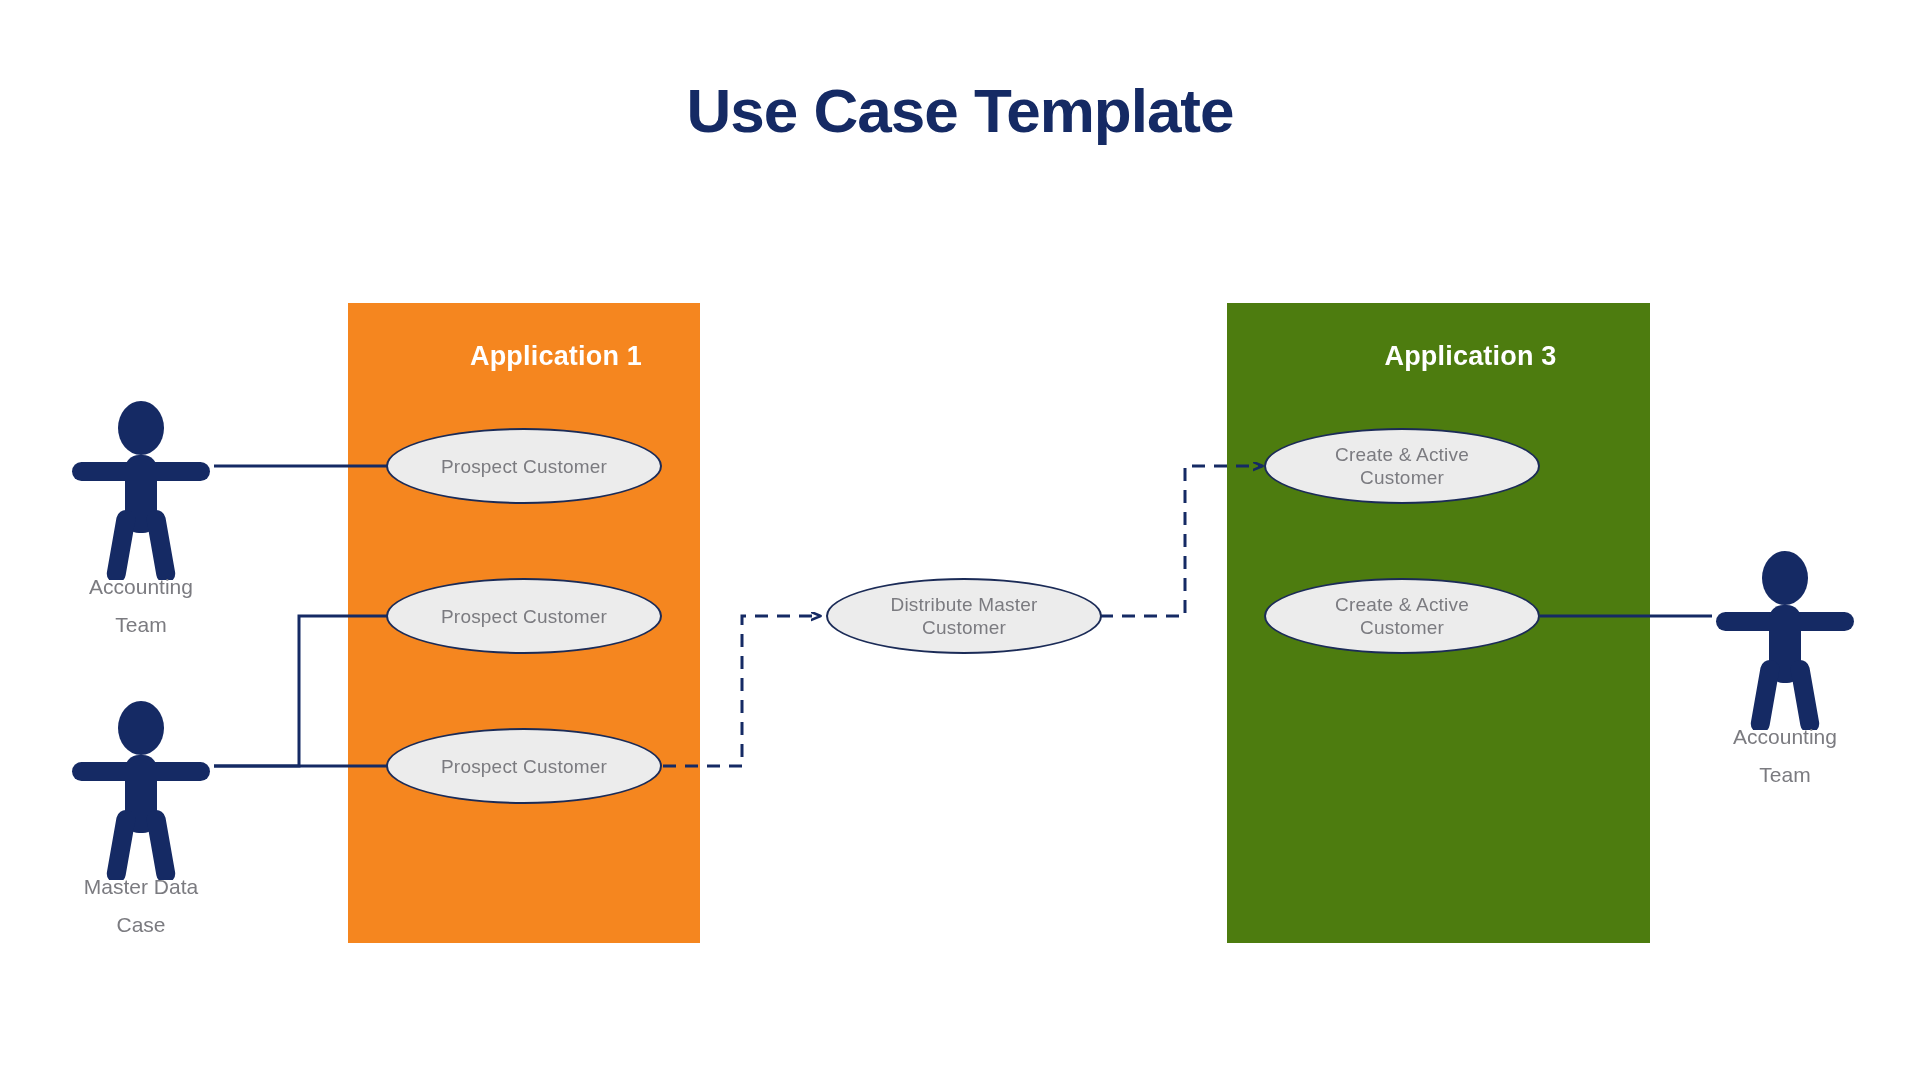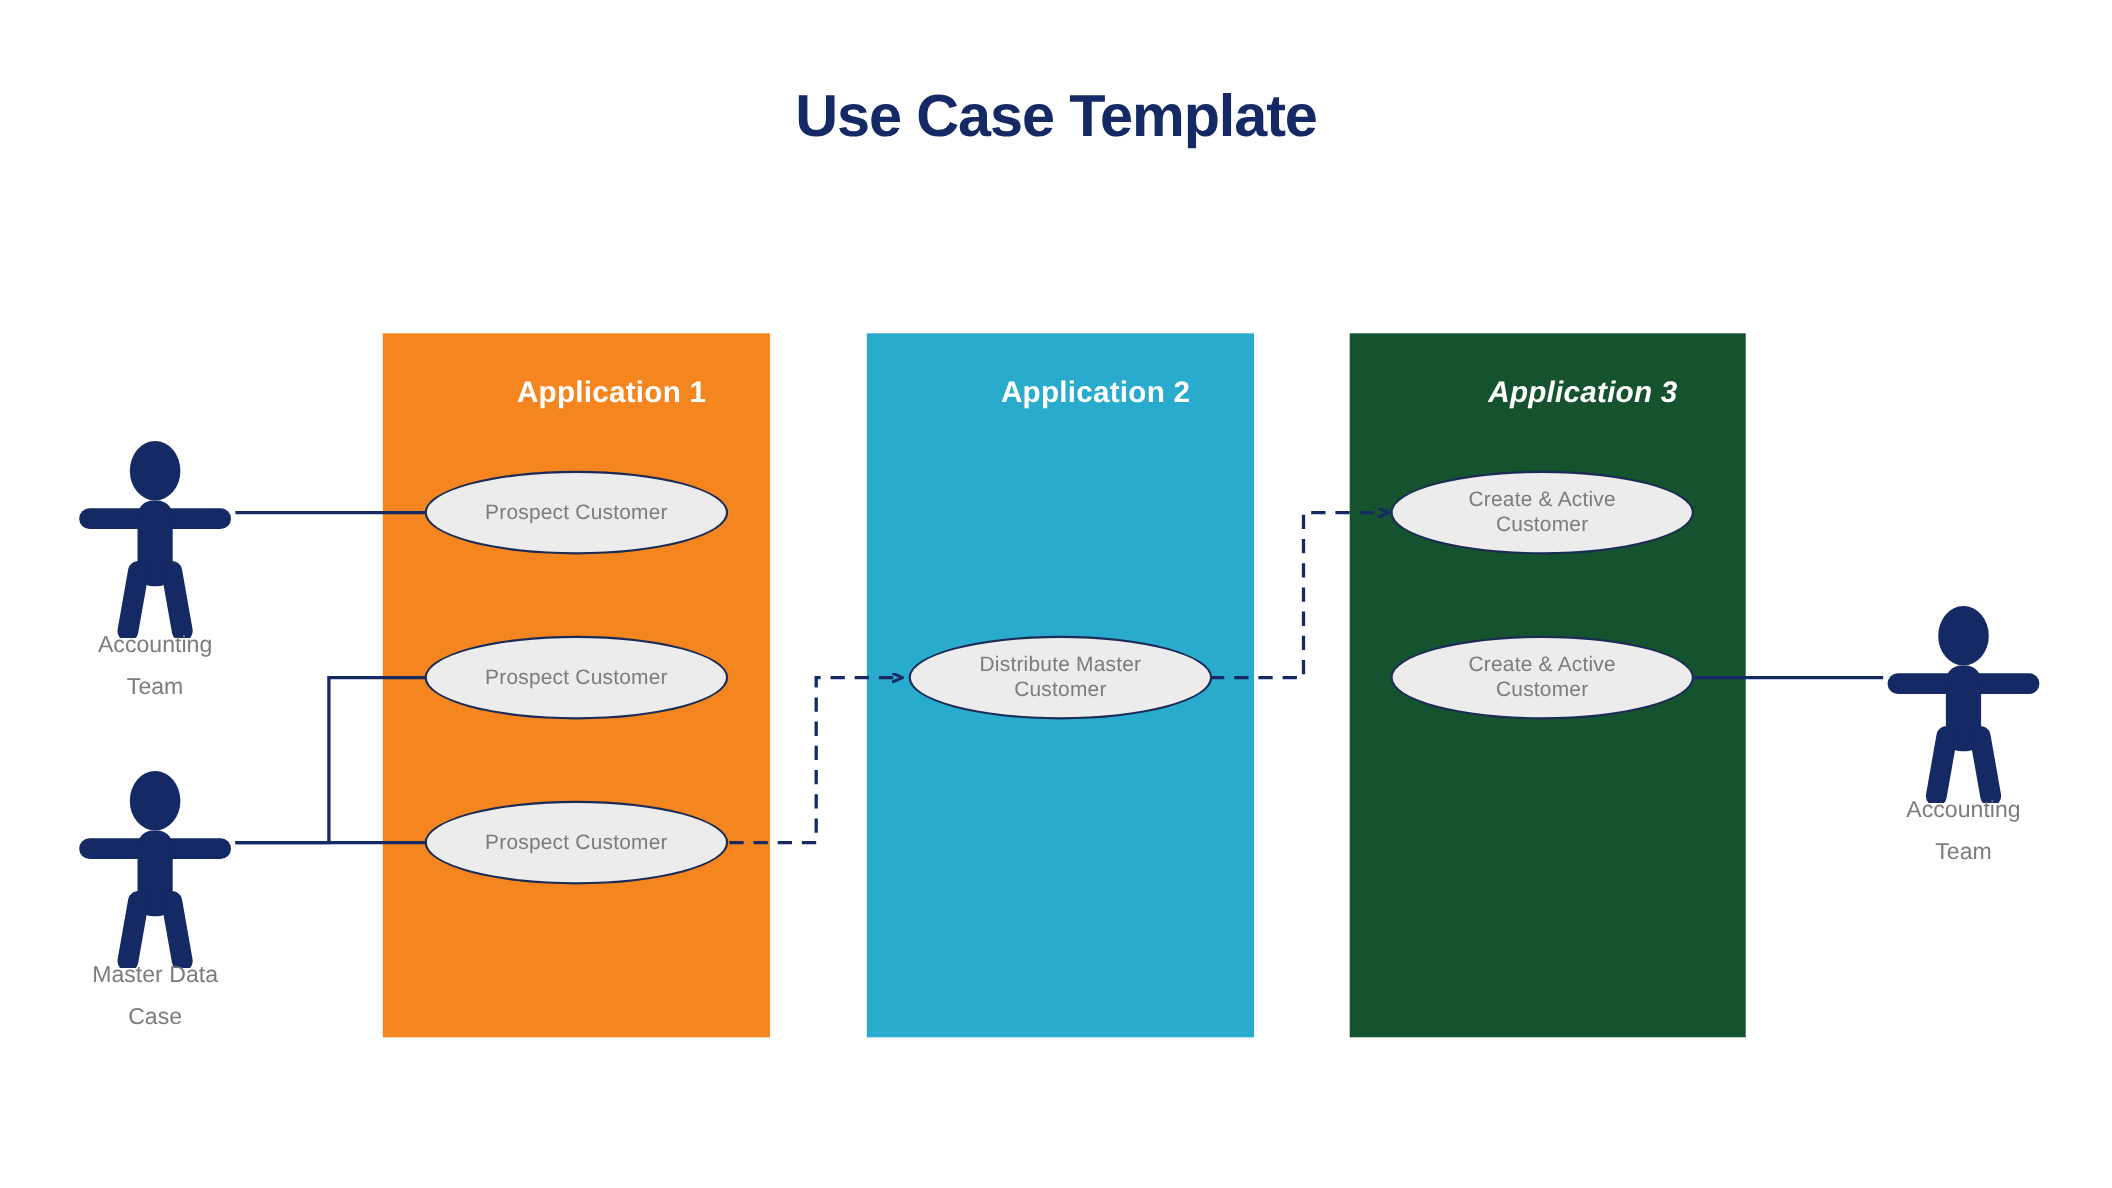--- a/index.html
+++ b/index.html
@@ -10,21 +10,21 @@
     overflow:hidden;
     position:relative;
   }
   #stage{position:absolute;left:0;top:0;width:1920px;height:1080px;}
 
   
   #title{
     position:absolute;
     left:0; top:75px; width:1920px;
     text-align:center;
-    font-size:54px;
+    font-size:62px;
     font-weight:bold;
     letter-spacing:-1px;
     color:#152a64;
     white-space:nowrap;
   }
 
   
   .column{
     position:absolute;
     top:303px;
@@ -35,21 +35,21 @@
     left:0; top:38px; width:100%;
     text-align:center;
     color:#ffffff;
     font-size:27px;
     font-weight:bold;
     letter-spacing:0.2px;
     padding-left:32px;
   }
   #col-app1{left:348px;width:352px;background:#F5861F;}
   #col-app2{left:788px;width:352px;background:#29ABCE;}
-  #col-app3{left:1227px;width:360px;background:#14532d;font-style:italic;}
+  #col-app3{left:1227px;width:423px;background:#4d7c0f;}
 
   
   .usecase{
     position:absolute;
     width:276px;height:76px;
     border-radius:50%;
     background:#ececec;
     border:2.5px solid #1b2b57;
     box-sizing:border-box;
     display:flex;align-items:center;justify-content:center;
@@ -81,23 +81,20 @@
 </style>
 </head>
 <body>
 
 <div id="stage">
 
   <div id="title">Use Case Template</div>
 
   <div class="column" id="col-app1">
     <div class="col-title">Application 1</div>
-  </div>
-  <div class="column" id="col-app2">
-    <div class="col-title">Application 2</div>
   </div>
   <div class="column" id="col-app3">
     <div class="col-title">Application 3</div>
   </div>
 
   <svg id="wires" viewBox="0 0 1920 1080">
     <defs>
       <marker id="arrowhead" markerWidth="11" markerHeight="11" refX="9" refY="4.2" orient="auto" markerUnits="userSpaceOnUse">
         <path d="M0.5,0.3 L9.6,4.2 L0.5,8.1" fill="none" stroke="#152a64" stroke-width="2.6" stroke-linecap="round" stroke-linejoin="round"></path>
       </marker>

